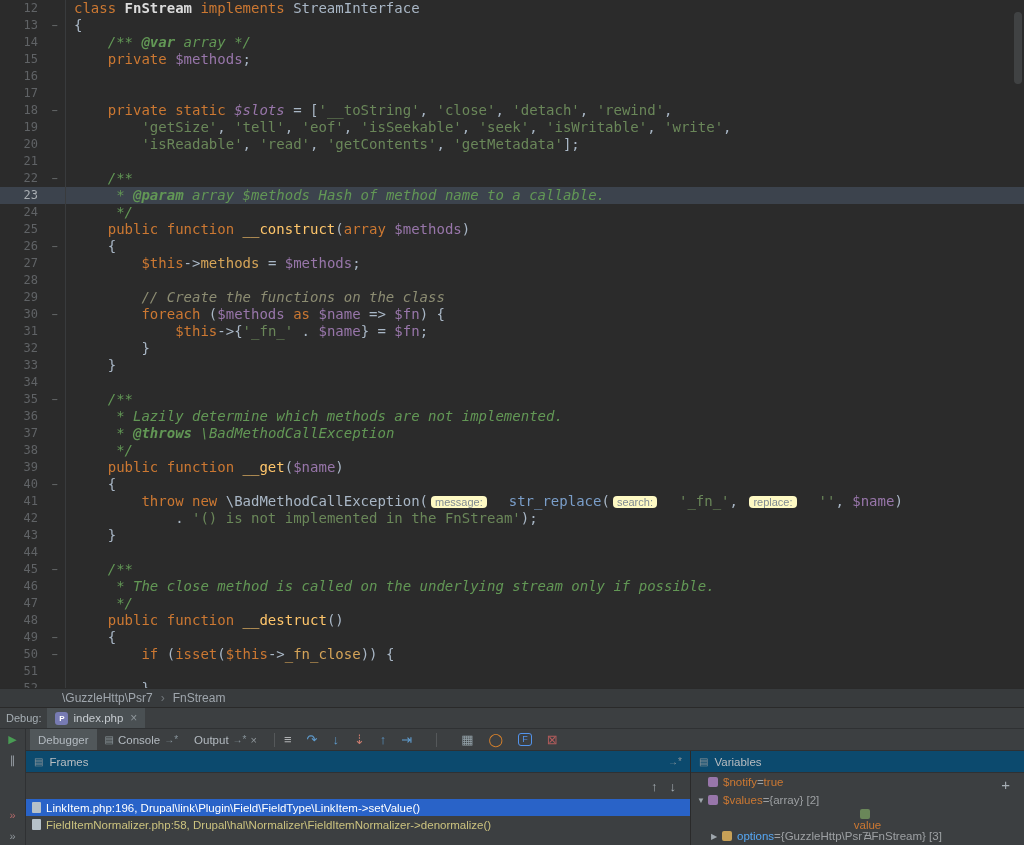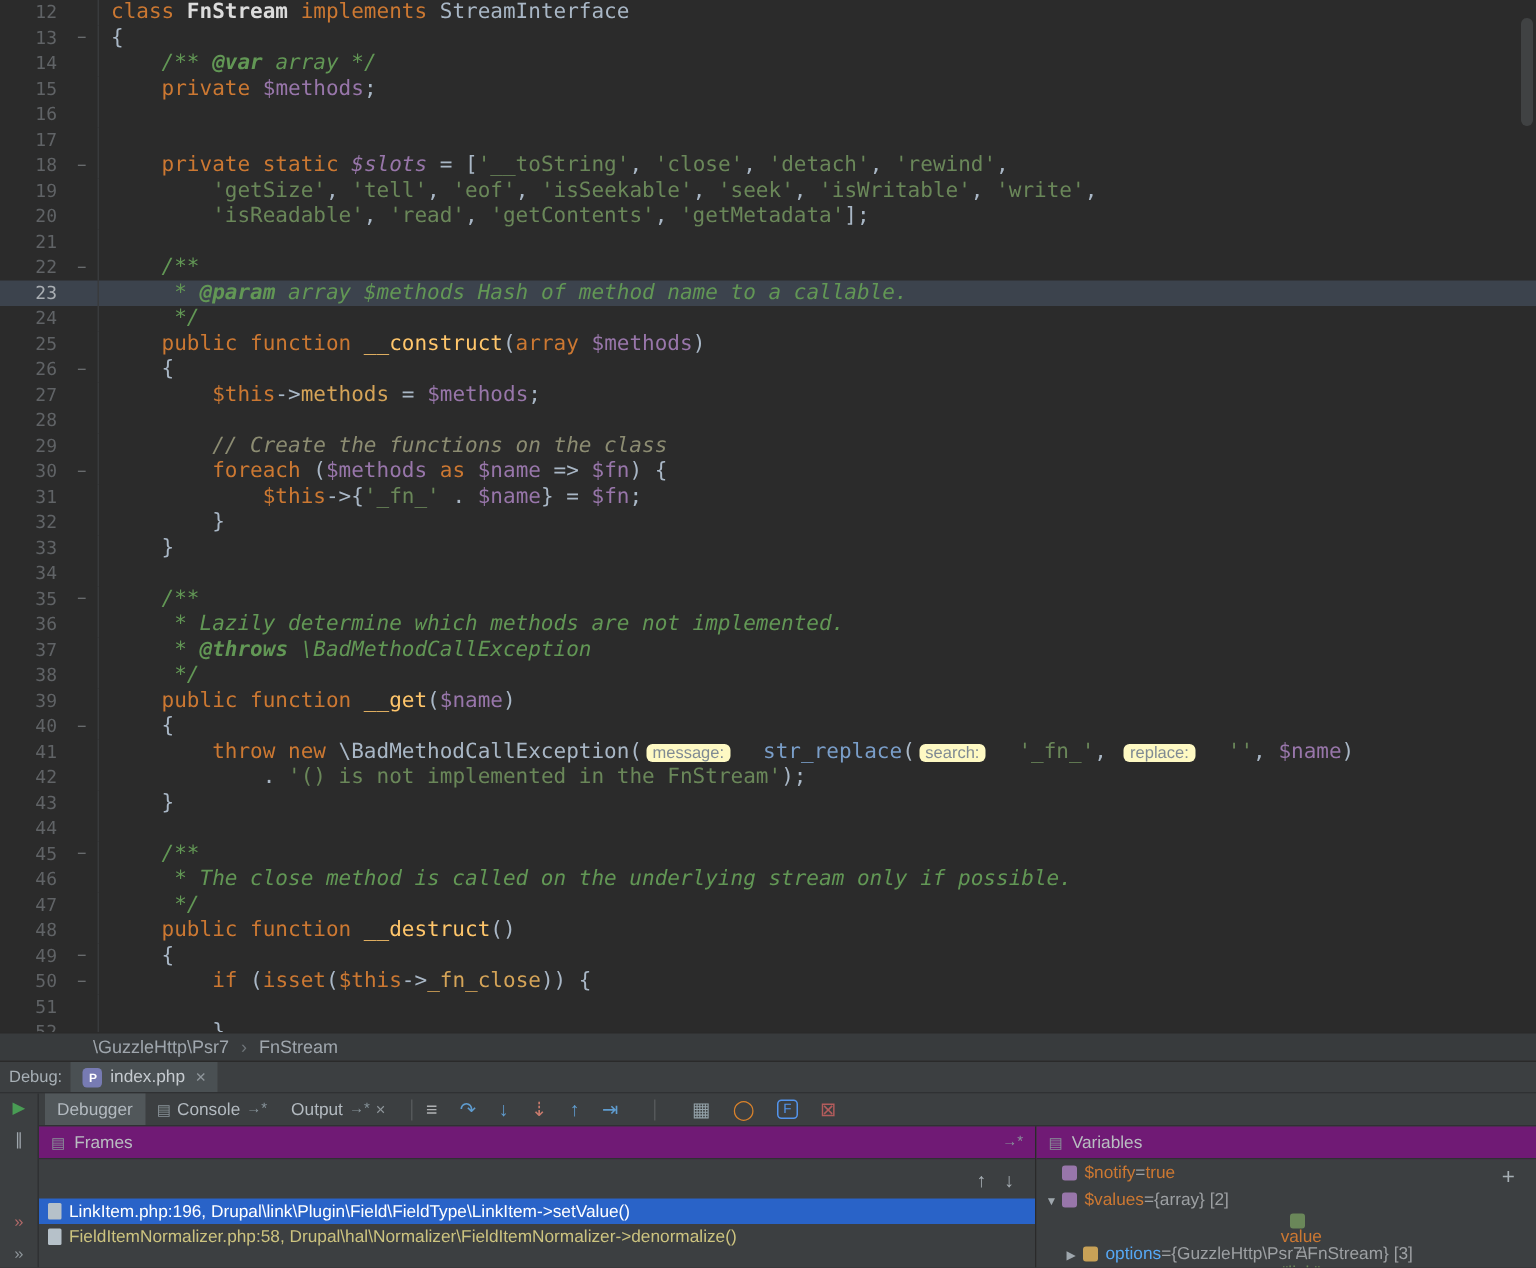--- a/index.html
+++ b/index.html
@@ -57,21 +57,21 @@
   .dbg-tab-suffix{color:#87939a;font-size:10px}
   .dbg-tab-close{color:#8f969b;font-size:11px}
   .vsep{width:1px;height:14px;background:#55585a;margin:0 9px}
   .tb-icons{display:flex;align-items:center;gap:15px}
   .tbi{font-size:13px;line-height:14px}
   .badge{border:1px solid;border-radius:3px;font-size:9px;padding:0 3px;line-height:11px}
 
   .panels{height:94px;display:flex}
   .frames-panel{width:664px;flex:none;display:flex;flex-direction:column}
   .vars-panel{flex:1;border-left:1px solid #2a2a2a;display:flex;flex-direction:column}
-  .panel-header{height:22px;background:#701a75;border-bottom:1px solid #2f3133;display:flex;align-items:center;padding:0 8px;flex:none}
+  .panel-header{height:22px;background:#0c4a6e;border-bottom:1px solid #2f3133;display:flex;align-items:center;padding:0 8px;flex:none}
   .ph-icon{color:#8a9399;font-size:10px;margin-right:6px}
   .ph-icon::before{content:"▤"}
   .ph-title{color:#b9bdc1;font-size:11.5px}
   .ph-suffix{margin-left:auto;color:#87939a;font-size:10px}
 
   .frames-body{height:72px;background:#3c3f41;overflow:hidden}
   .frames-subrow{height:26px;display:flex;align-items:center;justify-content:flex-end;gap:12px;padding-right:14px;color:#a7afb5;font-size:13px}
   .frame-row{height:17px;display:flex;align-items:center;gap:5px;padding-left:6px;font-size:11.5px;color:#ccc37f;white-space:nowrap}
   .frame-row.selected{background:#2963c8;color:#ffffff}
   .file-ic{width:9px;height:11px;background:#b6c1c9;border-radius:1px;flex:none}

